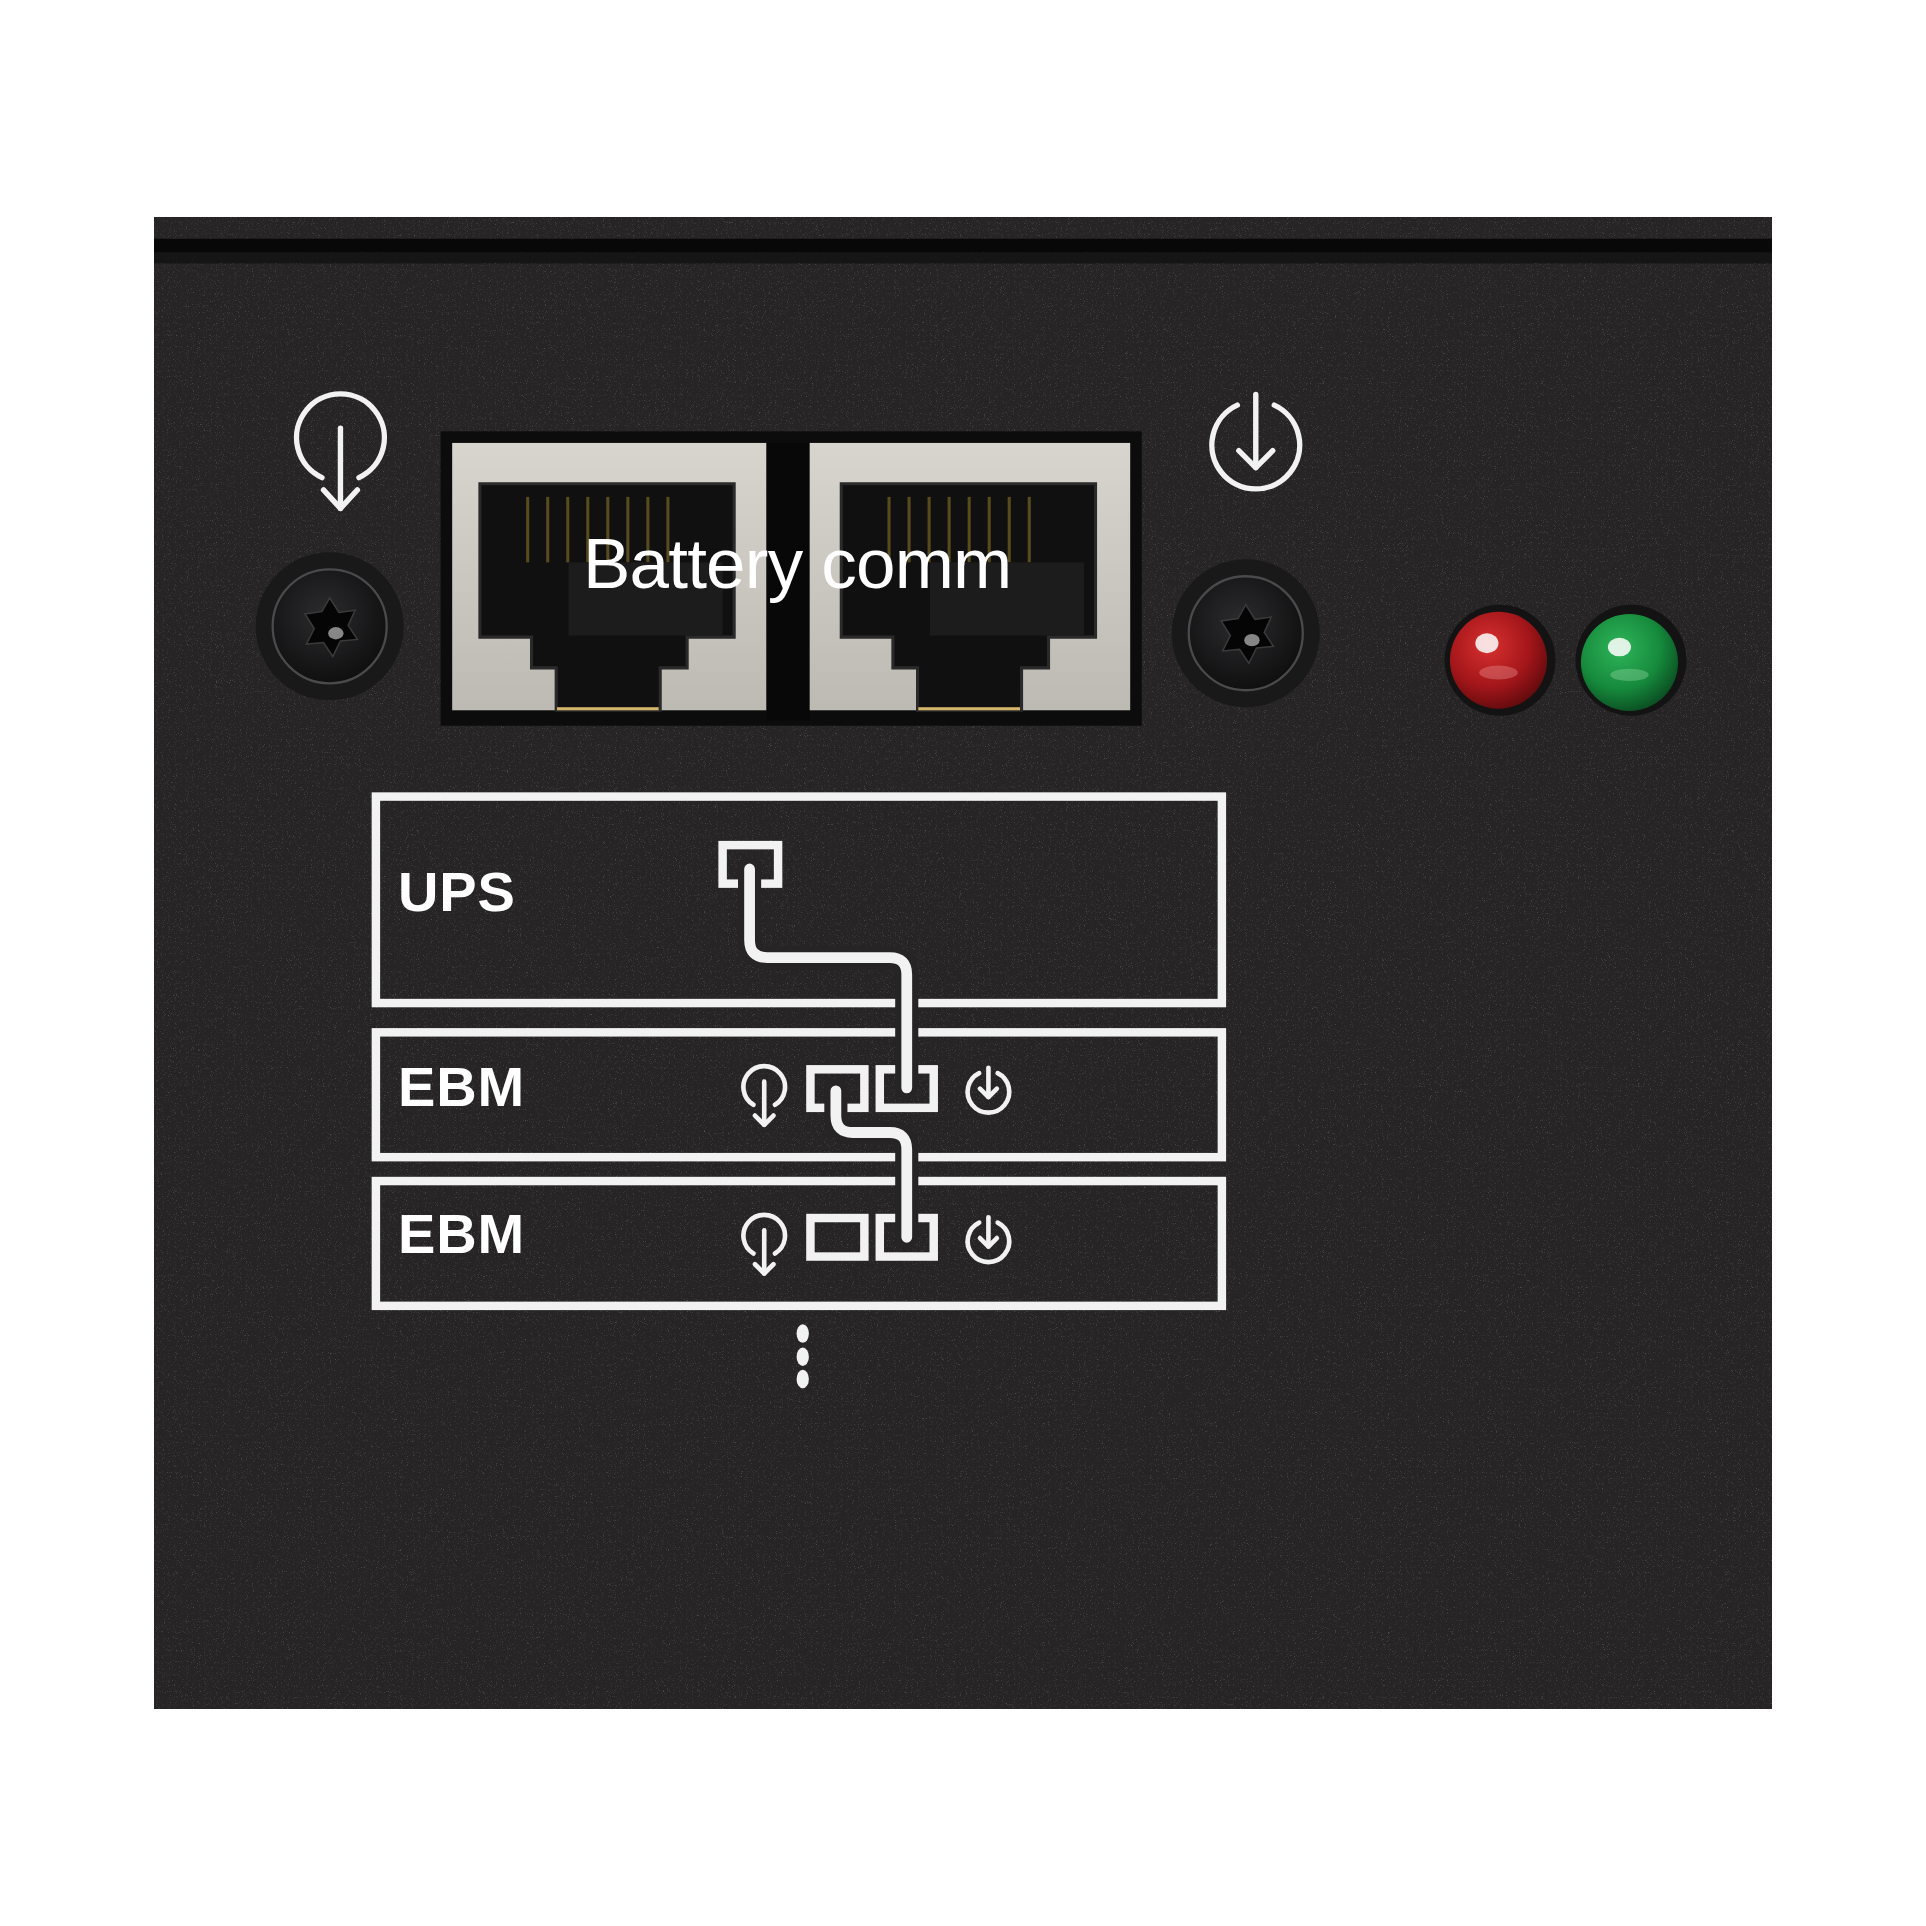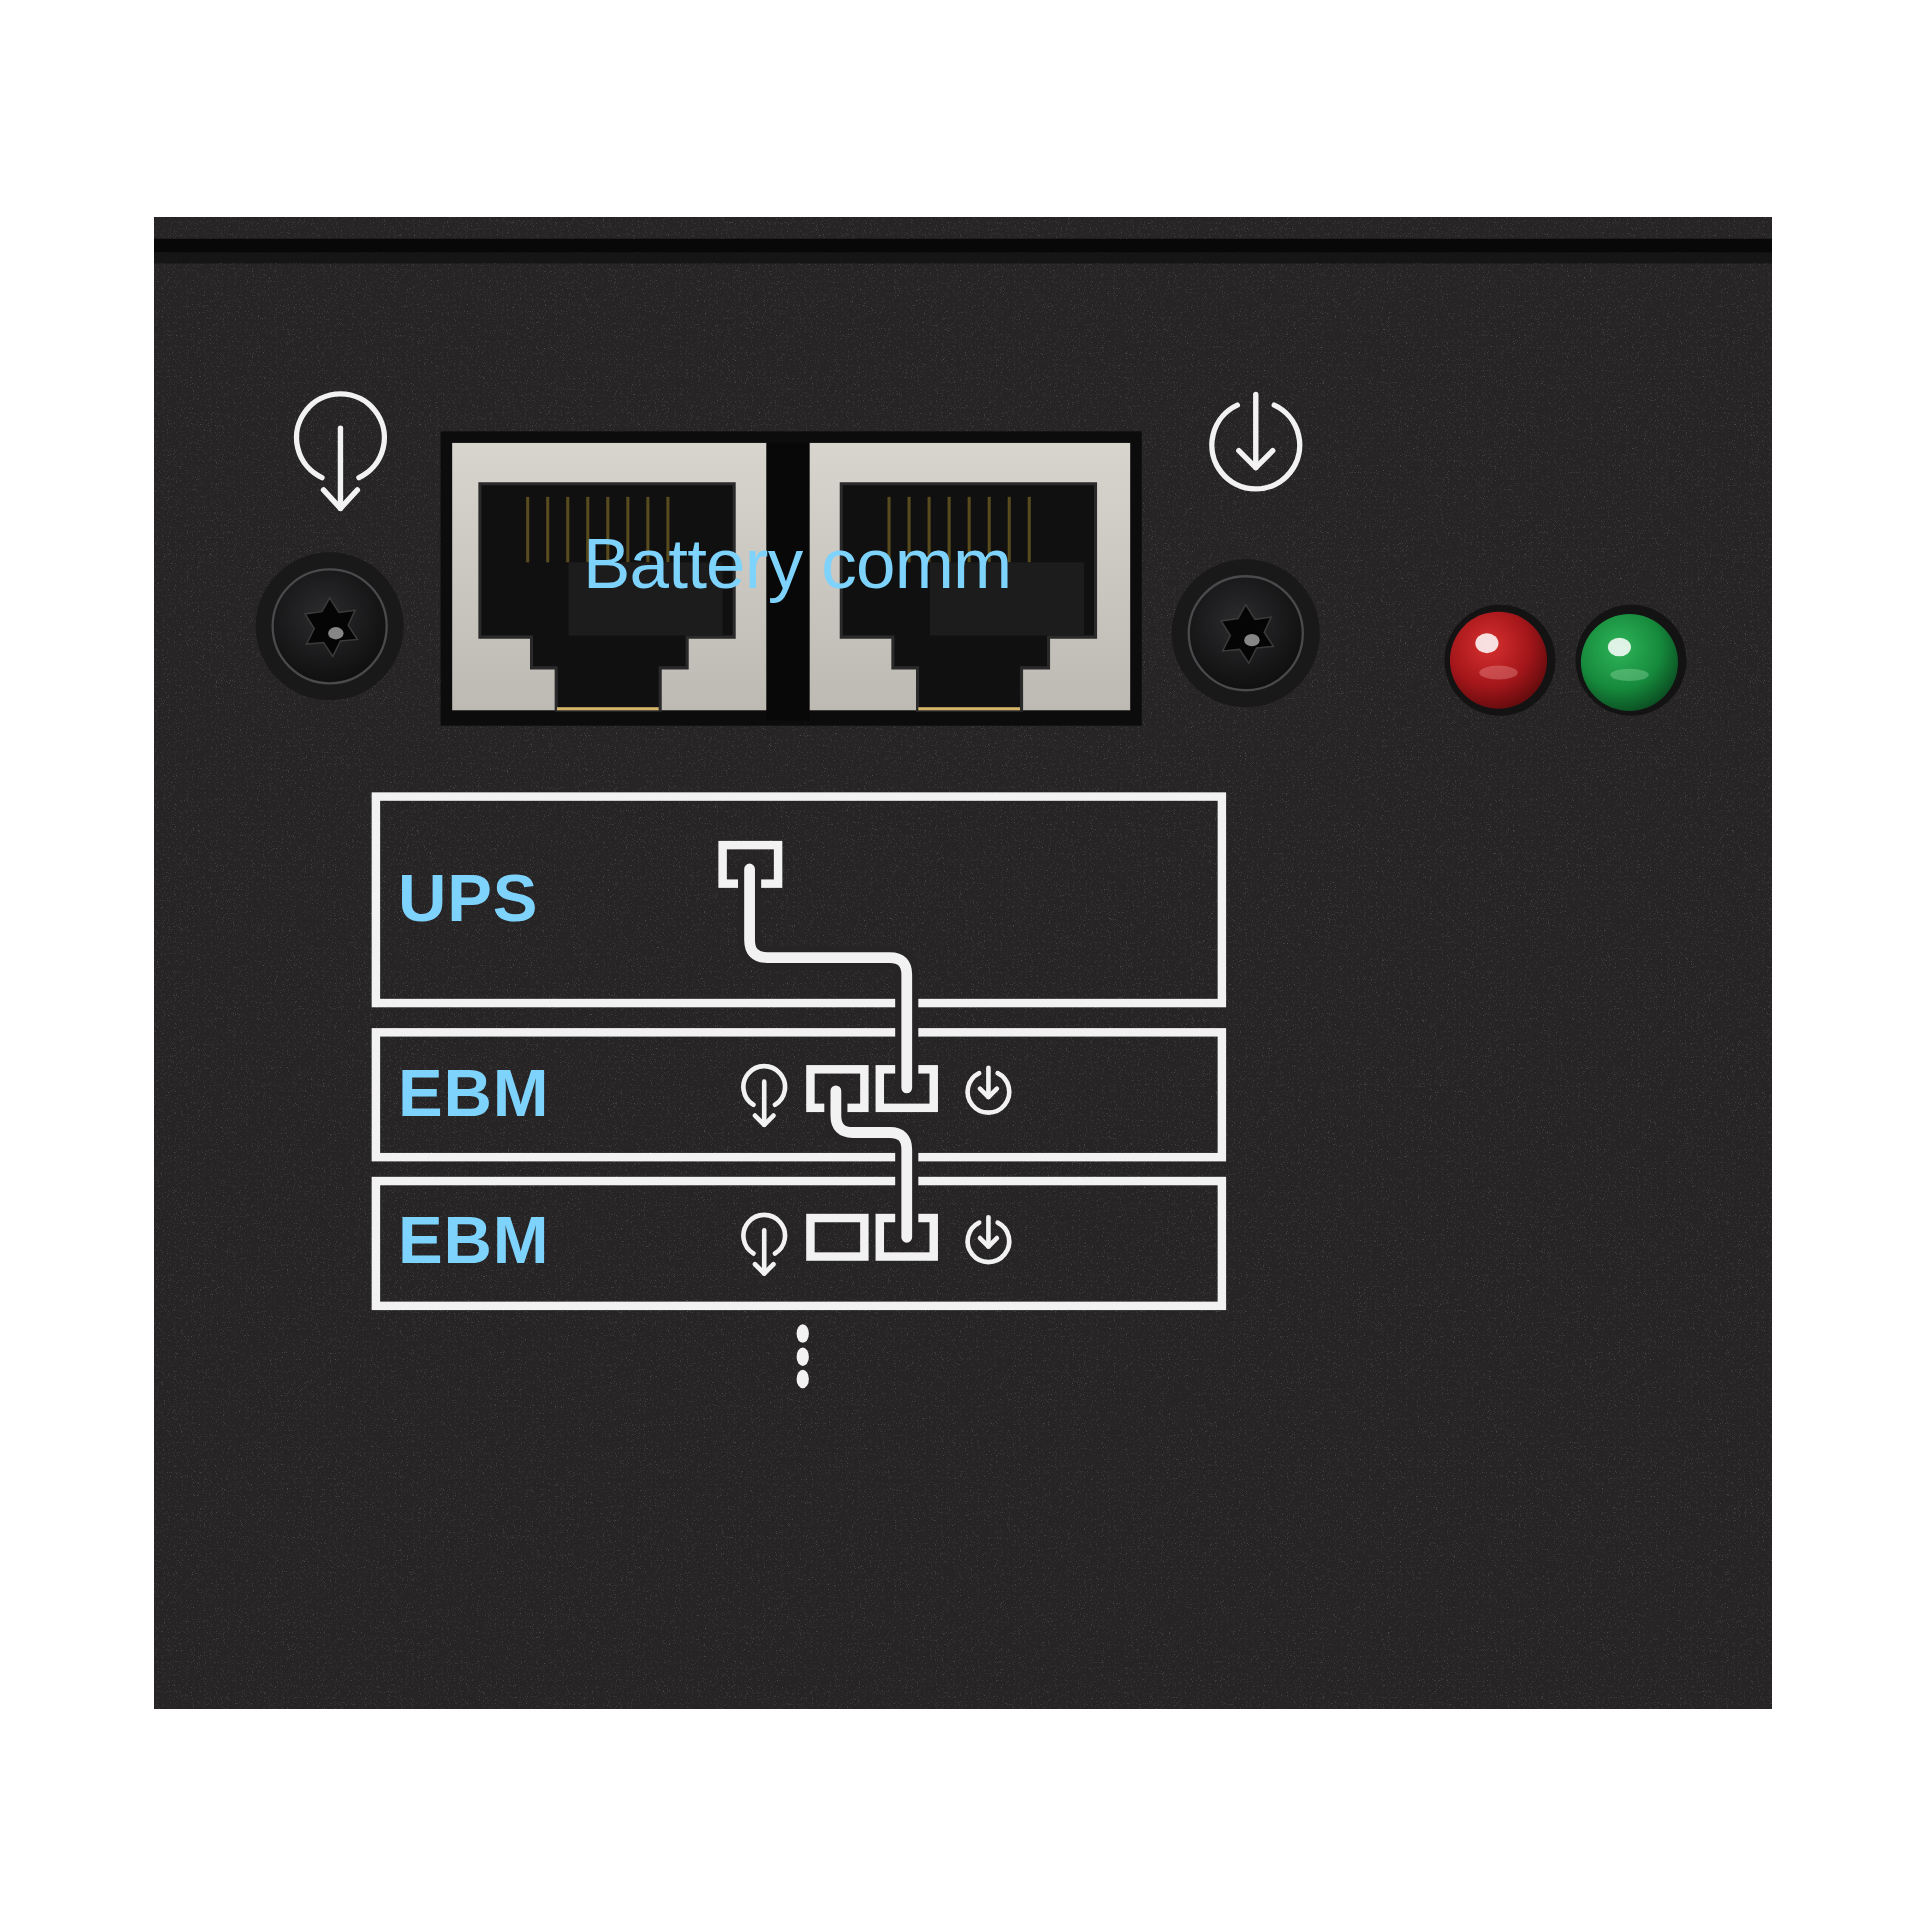--- a/index.html
+++ b/index.html
@@ -1,22 +1,22 @@
 <!DOCTYPE html>
 <html style="font-size:12.3px"><head>
 <meta charset="utf-8">
 <style>
   html, body { margin:0; padding:0; background:#ffffff; }
   body { width:1926px; height:1926px; position:relative; overflow:hidden; font-family:"Liberation Sans", sans-serif; }
   #stage { position:absolute; left:0; top:0; width:1926px; height:1926px; }
   .panel { position:absolute; left:154px; top:217px; width:1618px; height:1492px; background:#262425; overflow:hidden; }
   svg { position:absolute; left:0; top:0; }
-  .lbl { position:absolute; color:#7dd3fc; white-space:nowrap; line-height:1; }
+  .lbl { position:absolute; color:#ffffff; white-space:nowrap; line-height:1; }
   .title-lbl { left:429px; top:311px; font-size:71px; font-weight:400; letter-spacing:-0.8px; }
-  .row-lbl { font-size:67px; font-weight:700; letter-spacing:0.8px; }
+  .row-lbl { font-size:56px; font-weight:700; letter-spacing:0.8px; }
   .ups-lbl { left:244px; top:647px; }
   .ebm1-lbl { left:244px; top:842px; }
   .ebm2-lbl { left:244px; top:989px; }
 </style>
 </head>
 <body>
 
 <div id="stage">
   <div class="panel">
     <svg width="1618" height="1492" viewBox="200 282 2100 1936">

